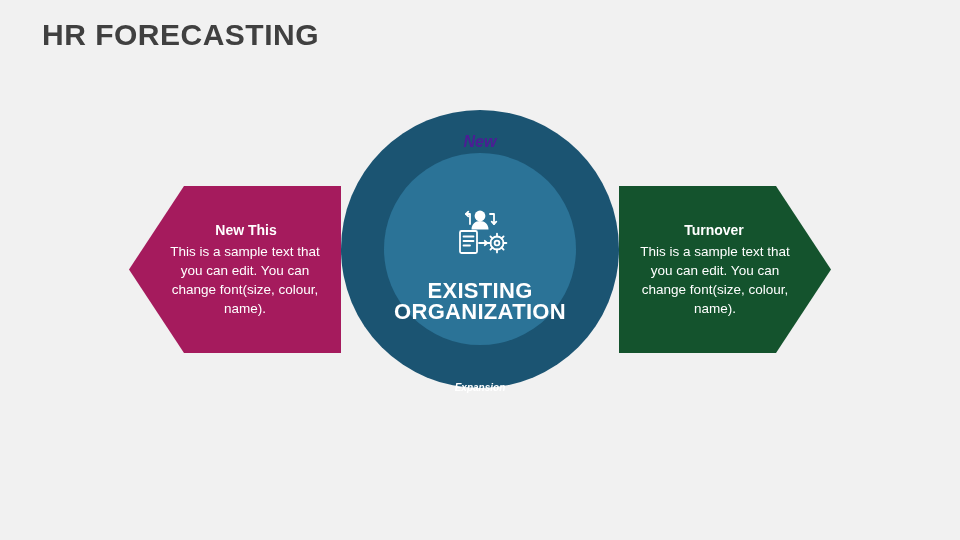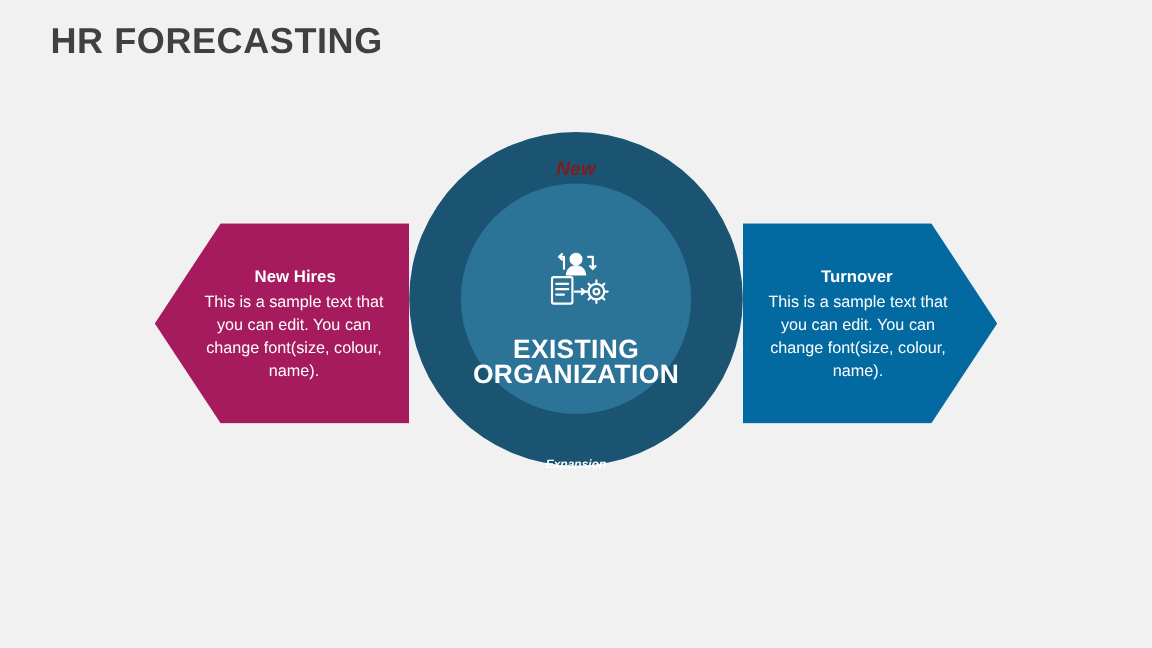--- a/index.html
+++ b/index.html
@@ -53,21 +53,21 @@
     border-radius: 50%;
     background: #2b7397;
   }
 
   #label-new {
     position: absolute;
     left: 341px;
     top: 133px;
     width: 278px;
     text-align: center;
-    color: #7f1d1d;
+    color: #4c1d95;
     font-size: 16px;
     font-style: italic;
     font-weight: bold;
   }
   #label-expansion {
     position: absolute;
     left: 341px;
     top: 382px;
     width: 278px;
     text-align: center;
@@ -105,21 +105,21 @@
     width: 212px;
     height: 167px;
   }
   #chevron-left {
     left: 129px;
     background: #a51b5d;
     clip-path: polygon(0% 50%, 55px 0%, 100% 0%, 100% 100%, 55px 100%);
   }
   #chevron-right {
     left: 619px;
-    background: #0369a1;
+    background: #14532d;
     clip-path: polygon(0% 0%, 157px 0%, 100% 50%, 157px 100%, 0% 100%);
   }
 
   .chevron-title {
     position: absolute;
     top: 36px;
     width: 100%;
     text-align: center;
     color: #ffffff;
     font-size: 14px;
@@ -184,21 +184,21 @@
       </g>
     </svg>
   </div>
 
   <div id="center-text">
     <div>EXISTING</div>
     <div>ORGANIZATION</div>
   </div>
 
   <div id="chevron-left" class="chevron">
-    <div class="chevron-title">New Hires</div>
+    <div class="chevron-title">New This</div>
     <div class="chevron-body">This is a sample text that you can edit. You can change font(size, colour, name).</div>
   </div>
 
   <div id="chevron-right" class="chevron">
     <div class="chevron-title">Turnover</div>
     <div class="chevron-body">This is a sample text that you can edit. You can change font(size, colour, name).</div>
   </div>
 
 </div>
 

